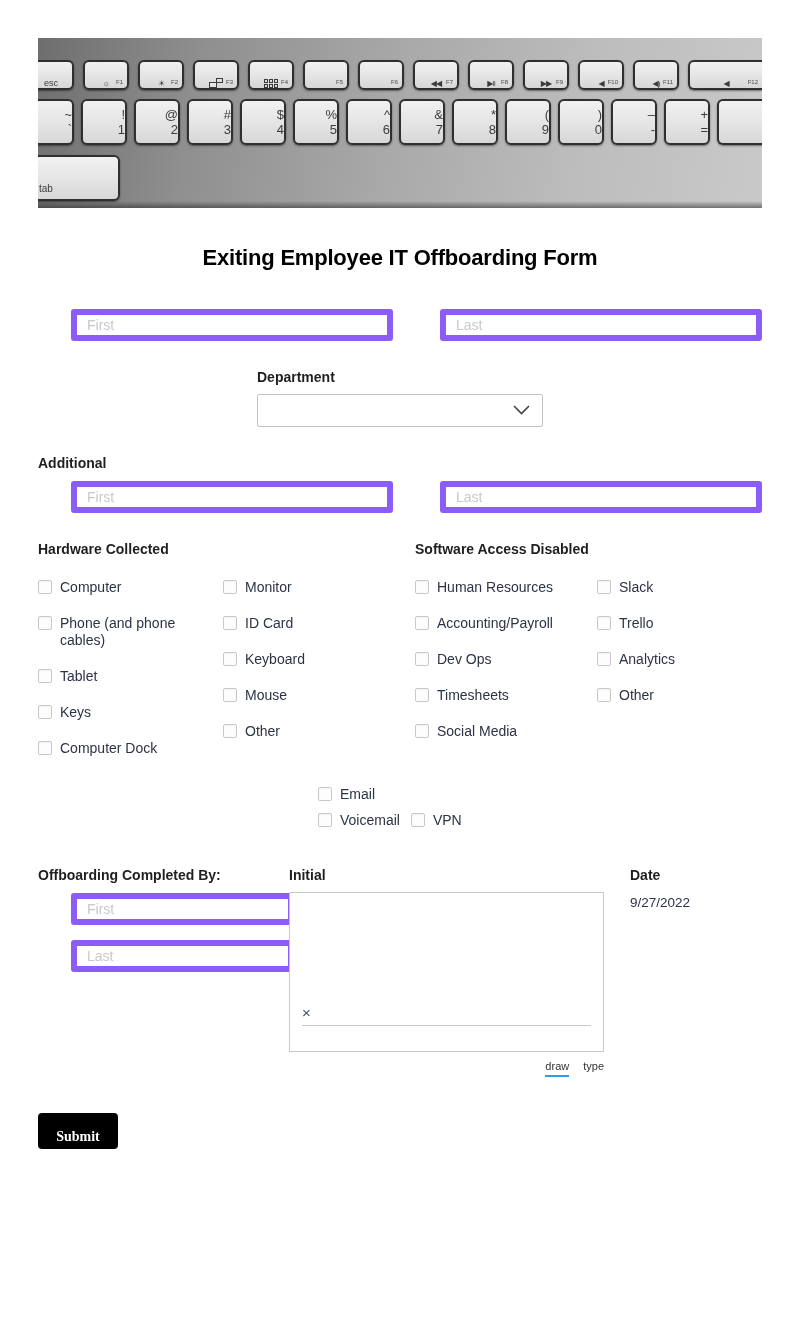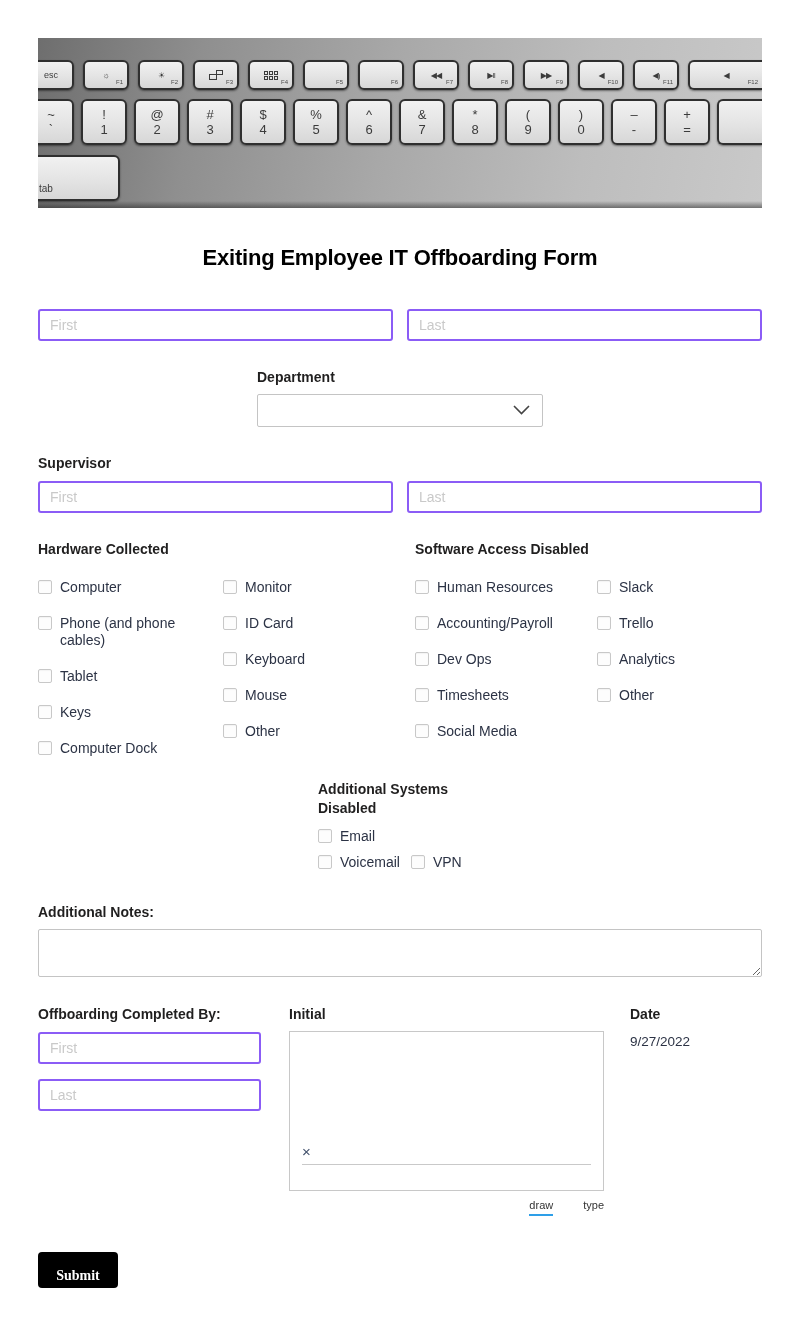--- a/index.html
+++ b/index.html
@@ -23,21 +23,21 @@
   .kb-row { display: flex; gap: 9px; padding: 0 0 0 0; }
   .kb-row.fn { margin-top: 22px; }
   .kb-row.num { margin-top: 9px; gap: 7px; }
   .kb-row.letters { margin-top: 10px; gap: 17px; flex-direction: column; }
   .key {
     flex: 0 0 auto;
     background: linear-gradient(180deg, #f1f1f1 0%, #e4e4e4 55%, #d7d7d7 100%);
     border: 2px solid #2f2f2f; border-radius: 6px;
     box-shadow: 0 1px 2px rgba(0,0,0,.45);
     color: #3b3b3b; position: relative;
-    display: flex; align-items: center; justify-content: center;
+    display: flex; align-items: flex-end; justify-content: center;
   }
   .key.fn { width: 46px; height: 30px; }
   .key.num { width: 46px; height: 46px; flex-direction: column; line-height: 15px; font-size: 13px; }
   .key.letter { width: 48px; height: 46px; font-size: 15px; }
   .key.cut-left { margin-left: -10px; }
   .key.grow { flex: 1 1 auto; border-right: none; border-radius: 6px 0 0 6px; }
   .key .esc-label { font-size: 9px; }
   .key .fkey {
     position: absolute; right: 4px; bottom: 3px;
     font-size: 6px; color: #4a4a4a; letter-spacing: 0;
@@ -58,23 +58,23 @@
     font-size: 22px; font-weight: 700; color: #000; letter-spacing: -0.2px;
   }
   .q-label { font-size: 14px; font-weight: 700; color: #201f1f; }
   .sub { margin-top: 10px; }
 
   .block-name { margin-top: 38px; }
   .name-row { display: flex; gap: 14px; margin-top: 10px; }
   .name-row input { flex: 1 1 0; }
 
   input[type="text"], .textinput {
-    height: 32px; border: 2px solid #8b5cf6; border-radius: 3px;
+    height: 32px; border: 6px solid #8b5cf6; border-radius: 3px;
     font-family: "Liberation Sans", sans-serif;
-    font-size: 14px; color: #2c3345; padding: 0 10px; background: #fff; outline: none; width: 100%;
+    font-size: 14px; color: #2c3345; padding: 0 10px; background: #fff; outline: none; width: 100%; margin-left: 33px;
   }
   input::placeholder { color: #c9c9c9; opacity: 1; }
 
   .block-dept { margin-top: 28px; width: 286px; margin-left: 219px; }
   .select-wrap { position: relative; margin-top: 9px; }
   select.dept {
     appearance: none; -webkit-appearance: none; -moz-appearance: none;
     width: 100%; height: 33px; border: 1px solid #c4c4c4; border-radius: 2px;
     background: #fff; font-size: 14px; color: #2c3345; padding: 0 10px; outline: none;
   }
@@ -113,21 +113,21 @@
   .col-completed { width: 251px; }
   .col-completed input { width: 223px; display: block; }
   .col-completed input + input { margin-top: 15px; }
   .col-initial { width: 315px; margin-right: 26px; }
   .sig-pad {
     margin-top: 9px; width: 315px; height: 160px; border: 1px solid #c8c8c8;
     background: #fff; position: relative; cursor: crosshair;
   }
   .sig-x { position: absolute; left: 12px; bottom: 30px; font-size: 15px; color: #41506b; }
   .sig-line { position: absolute; left: 12px; right: 12px; bottom: 25px; border-top: 1px solid #c9c9c9; }
-  .sig-tabs { display: flex; justify-content: flex-end; gap: 30px; margin-top: 8px; font-size: 11px; color: #333; }
+  .sig-tabs { display: flex; justify-content: flex-end; gap: 14px; margin-top: 8px; font-size: 11px; color: #333; }
   .sig-tab { cursor: pointer; padding-bottom: 3px; }
   .sig-tab.active { border-bottom: 2px solid var(--accent, #2e9fe8); }
   .col-date { flex: 1 1 auto; }
   .date-value { margin-top: 12px; font-size: 13.5px; color: #2c3345; }
 
   button.submit {
     margin-top: 36px; min-width: 80px; height: 36px; padding: 16px 16px;
     background: #000; color: #fff; border: none; border-radius: 4px;
     font-family: Liberation Serif, serif; font-size: 14px; font-weight: 700; cursor: pointer;
   }
@@ -318,21 +318,21 @@
         <option></option>
       </select>
       <svg width="17" height="10" viewBox="0 0 17 10">
         <polyline points="1,1 8.5,8.5 16,1" fill="none" stroke="#444" stroke-width="1.6"></polyline>
       </svg>
     </div>
   </div>
 
   
   <div class="block-supervisor">
-    <div class="q-label">Supervisor</div>
+    <div class="q-label">Additional</div>
     <div class="name-row">
       <input type="text" placeholder="First" style="">
       <input type="text" placeholder="Last" style="">
     </div>
   </div>
 
   
   <div class="check-section-row">
     <div class="hw-col">
       <div class="q-label">Hardware Collected</div>
@@ -425,21 +425,20 @@
               <span class="checkbox"></span>
               <span>Other</span>
             </div>
           </div>
       </div>
     </div>
   </div>
 
   
   <div class="block-addsys">
-    <div class="q-label">Additional Systems Disabled</div>
     <div class="addsys-rows">
       <div class="addsys-row">
           <div class="check-item">
             <span class="checkbox"></span>
             <span>Email</span>
           </div>
         </div>
       <div class="addsys-row">
           <div class="check-item">
             <span class="checkbox"></span>
@@ -447,24 +446,20 @@
           </div>
           <div class="check-item">
             <span class="checkbox"></span>
             <span>VPN</span>
           </div>
         </div>
     </div>
   </div>
 
   
-  <div class="block-notes">
-    <div class="q-label">Additional Notes:</div>
-    <textarea class="notes" style=""></textarea>
-  </div>
 
   
   <div class="bottom-row">
     <div class="col-completed">
       <div class="q-label">Offboarding Completed By:</div>
       <div class="sub">
         <input type="text" placeholder="First" style="">
         <input type="text" placeholder="Last" style="">
       </div>
     </div>

